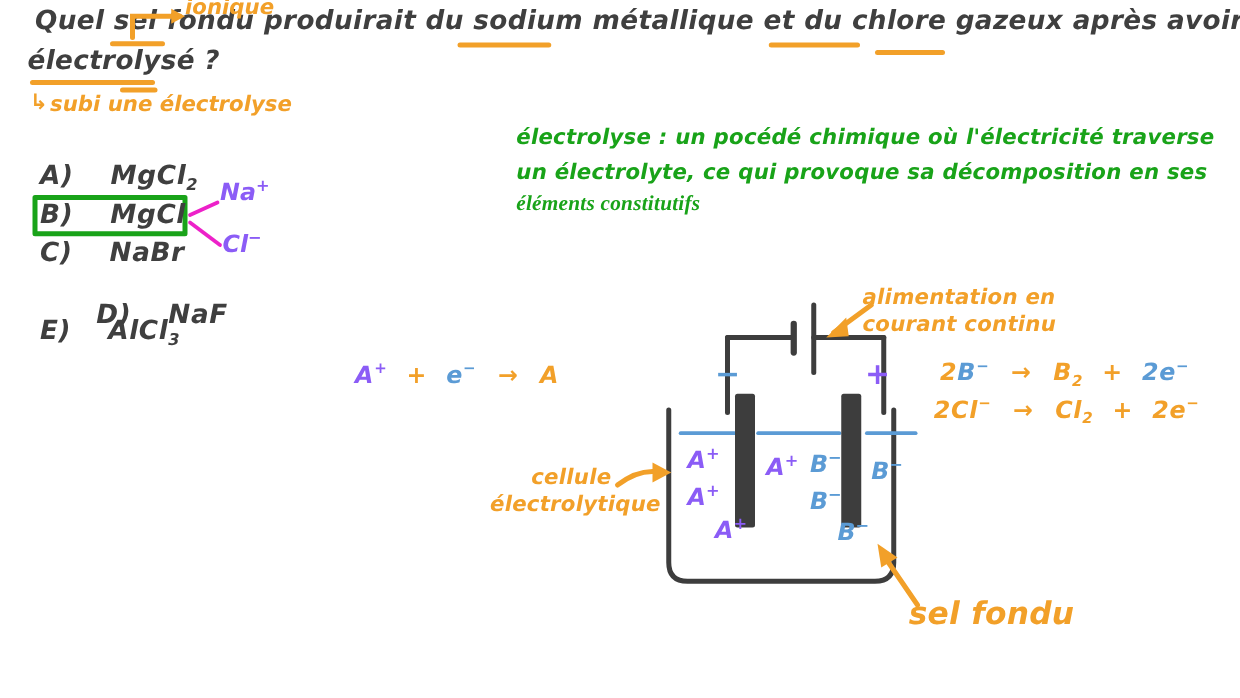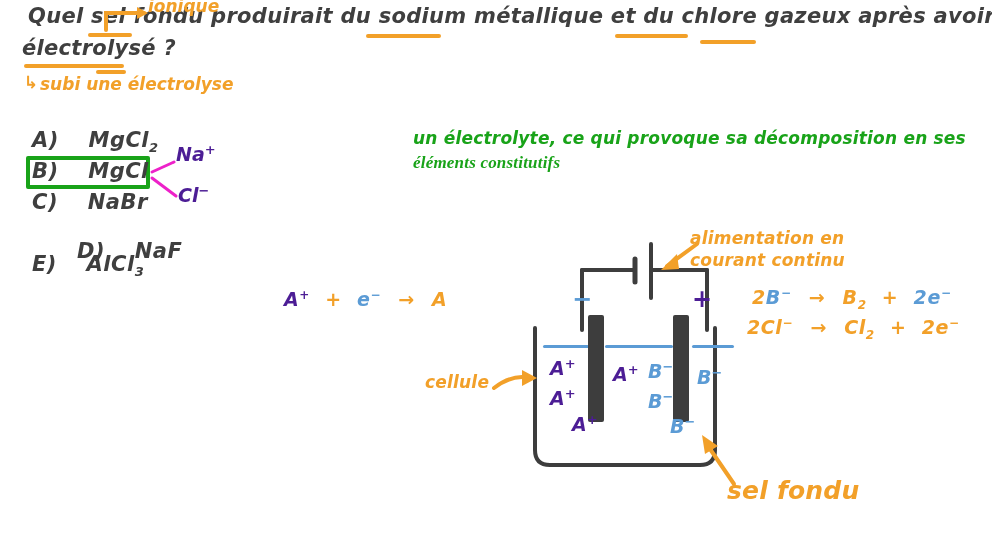--- a/index.html
+++ b/index.html
@@ -20,21 +20,21 @@
   
   .hand {
     font-family: "DejaVu Sans", sans-serif;
     font-style: italic;
     white-space: nowrap;
     line-height: 1;
   }
   .dark   { color: #3f3f3f; }
   .orange { color: #f2a029; }
   .green  { color: #19a319; }
-  .pink   { color: #4c1d95; }
+  .pink   { color: #8b5cf6; }
   .blue   { color: #5b9bd5; }
 
   .q-line {
     font-size: 21px;
     font-weight: 600;
     letter-spacing: .3px;
   }
   .annot-small {
     font-size: 17px;
     font-weight: 700;
@@ -169,20 +169,21 @@
     <path d="M2 24 L24 14" stroke="#ed21c9" stroke-width="3" fill="none" stroke-linecap="round"></path>
     <path d="M2 30 L26 48" stroke="#ed21c9" stroke-width="3" fill="none" stroke-linecap="round"></path>
   </svg>
   <div class="abs hand ion-label pink" style="left:176px; top:143px;">
     <span>Na</span><sup>+</sup>
   </div>
   <div class="abs hand ion-label pink" style="left:178px; top:184px;">
     <span>Cl</span><sup>−</sup>
   </div>
 
+  <div class="abs hand def-line green" style="left:413px; top:102px;">électrolyse : un pocédé chimique où l'électricité traverse</div>
   <div class="abs hand def-line green" style="left:413px; top:130px;">un électrolyte, ce qui provoque sa décomposition en ses</div>
   <div class="abs hand def-line green" style="left:413px; top:154px;font-family:Liberation Serif, serif;">éléments constitutifs</div>
 
   <div class="abs hand eq" style="left:284px; top:289px;">
     <span class="pink"><span>A</span><sup>+</sup></span>
     <span class="orange" style="margin:0 8px">+</span>
     <span class="blue"><span>e</span><sup>−</sup></span>
     <span class="orange" style="margin:0 10px">→</span>
     <span class="orange">A</span>
   </div>
@@ -260,20 +261,21 @@
     <span>B</span><sup>−</sup>
   </div>
   <div class="abs hand ion-tag blue" style="left:670px; top:415px;">
     <span>B</span><sup>−</sup>
   </div>
   <div class="abs hand ion-tag blue" style="left:697px; top:366px;">
     <span>B</span><sup>−</sup>
   </div>
 
   <div class="abs hand cap orange" style="left:405px; top:374px;margin-left:20px;">cellule</div>
+  <div class="abs hand cap orange" style="left:392px; top:396px;">électrolytique</div>
   <svg class="abs" style="left:492px; top:370px;" width="50" height="30" viewBox="0 0 50 30">
     <path d="M2 18 Q20 4 38 8" stroke="#f2a029" stroke-width="4" fill="none" stroke-linecap="round"></path>
     <path d="M30 0 L45 8 L30 16 Z" fill="#f2a029"></path>
   </svg>
 
   <svg class="abs" style="left:694px; top:432px;" width="50" height="56" viewBox="0 0 50 56">
     <path d="M40 52 L14 14" stroke="#f2a029" stroke-width="4" fill="none" stroke-linecap="round"></path>
     <path d="M8 3 L24 14 L11 22 Z" fill="#f2a029"></path>
   </svg>
   <div class="abs hand cap orange" style="left:727px; top:478px; font-size:25px;">sel fondu</div>

